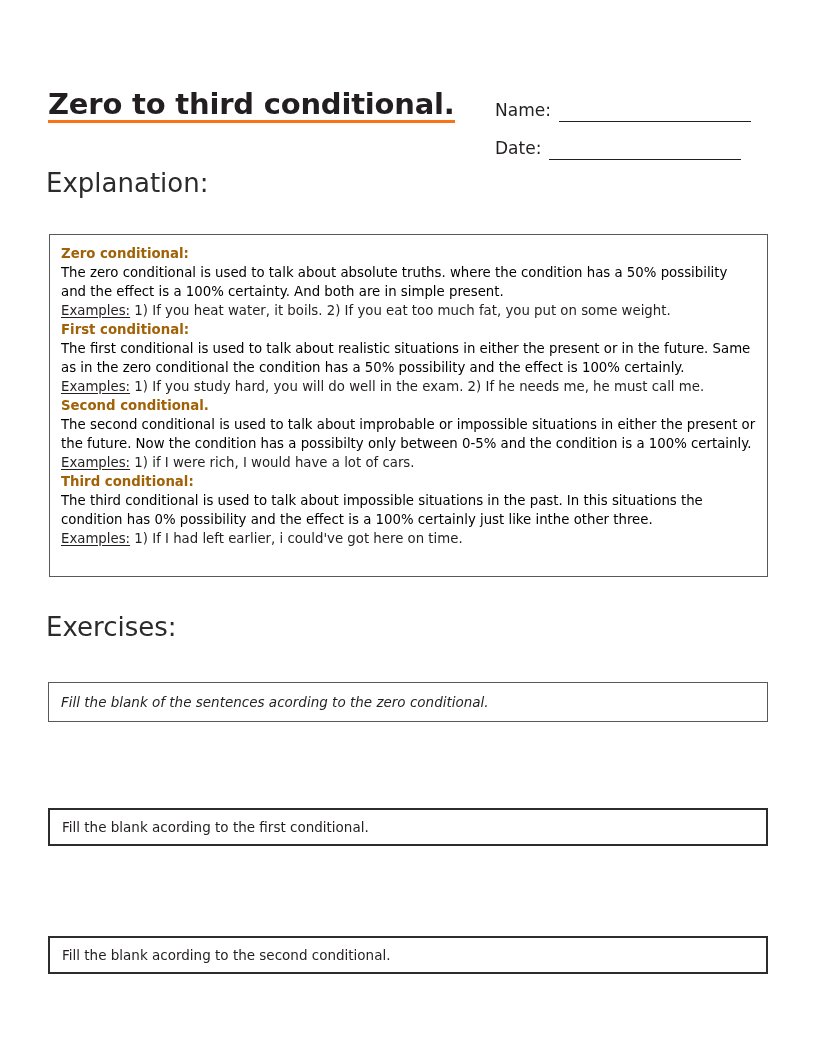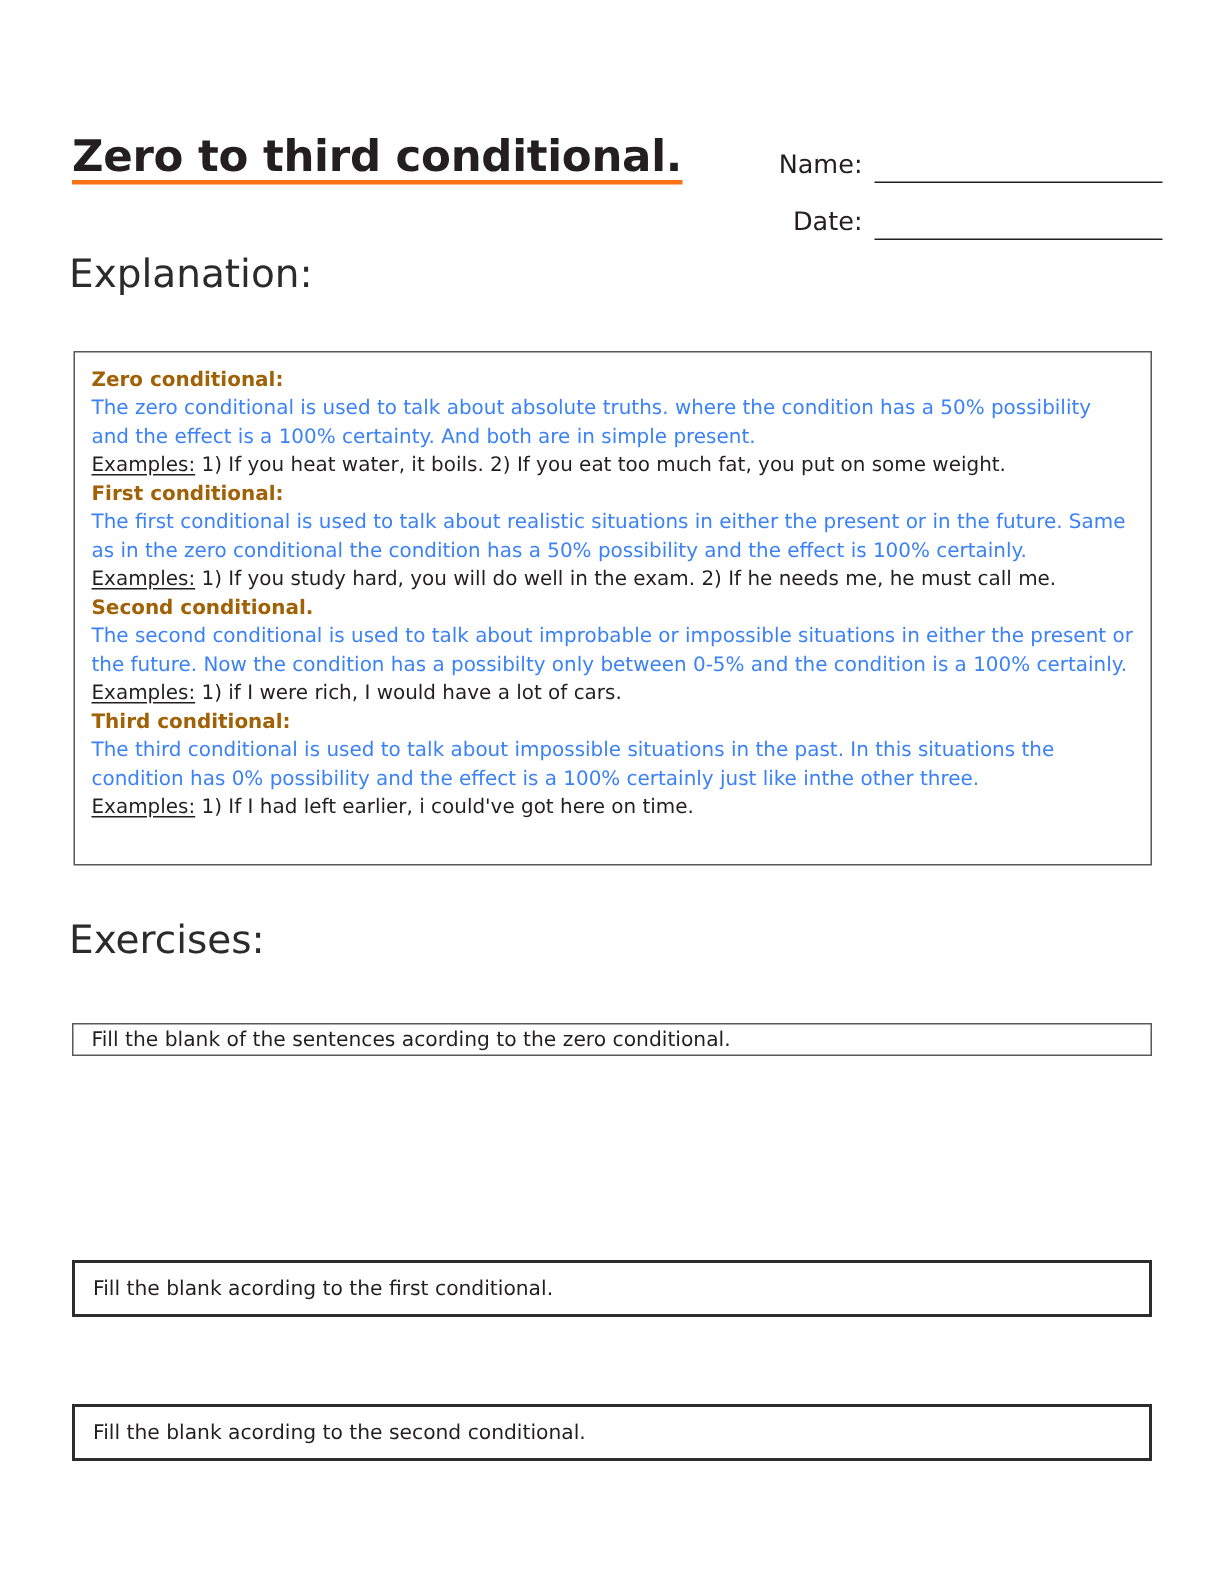--- a/index.html
+++ b/index.html
@@ -46,21 +46,20 @@
 
   .namedate {
     position: absolute;
     left: 495px;
     top: 46px;
     width: 280px;
   }
   .nd-row {
     display: flex;
     align-items: flex-end;
-    justify-content: flex-end;
     height: 38px;
   }
   .nd-label {
     font-size: 17px;
     color: #231f20;
     line-height: 1;
     padding-bottom: 3px;
     padding-right: 8px;
     white-space: nowrap;
   }
@@ -98,21 +97,21 @@
   .exp-block { margin: 0; }
   .exp-term {
     font-size: 13.3px;
     font-weight: bold;
     line-height: 19px;
     color: #a16207;
   }
   .exp-text {
     font-size: 13.3px;
     line-height: 19px;
-    color: #3b82f6;
+    color: #000000;
   }
   .exp-examples {
     font-size: 13.3px;
     line-height: 19px;
     color: #231f20;
   }
   .exp-examples .u {
     text-decoration: underline;
     text-underline-offset: 1.5px;
   }
@@ -128,25 +127,26 @@
     align-items: center;
     padding-left: 12px;
   }
   .exercise-label {
     font-size: 13.5px;
     color: #231f20;
     line-height: 1.2;
   }
   #exercise-box-1 {
     top: 682px;
-    height: 22px;
+    height: 40px;
     border: 1px solid #58595b;
+    font-style: italic;
   }
   #exercise-box-2 {
-    top: 840px;
+    top: 808px;
     height: 38px;
     border: 2px solid #2c2c2c;
   }
   #exercise-box-3 {
     top: 936px;
     height: 38px;
     border: 2px solid #2c2c2c;
   }
 
   

